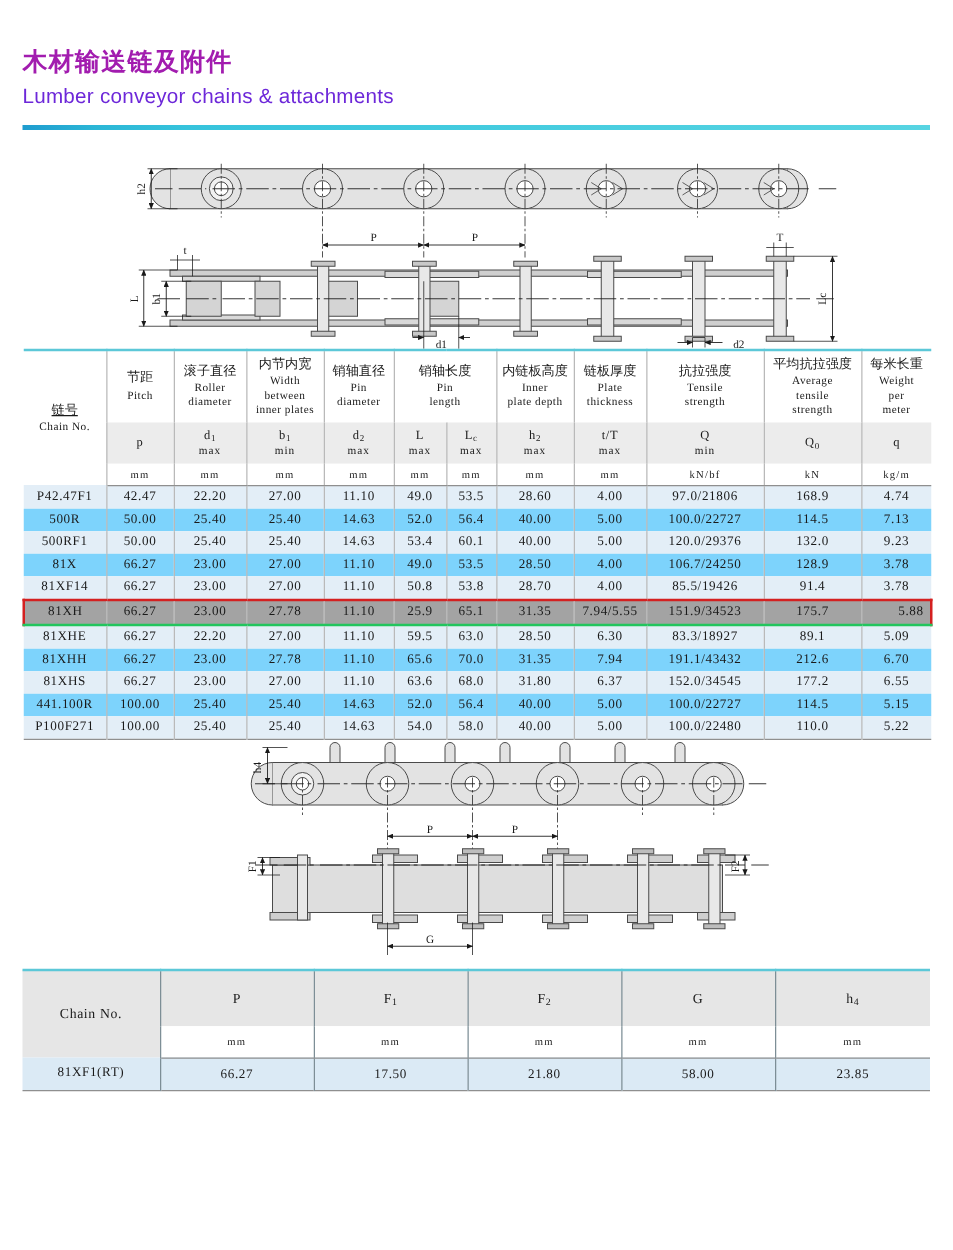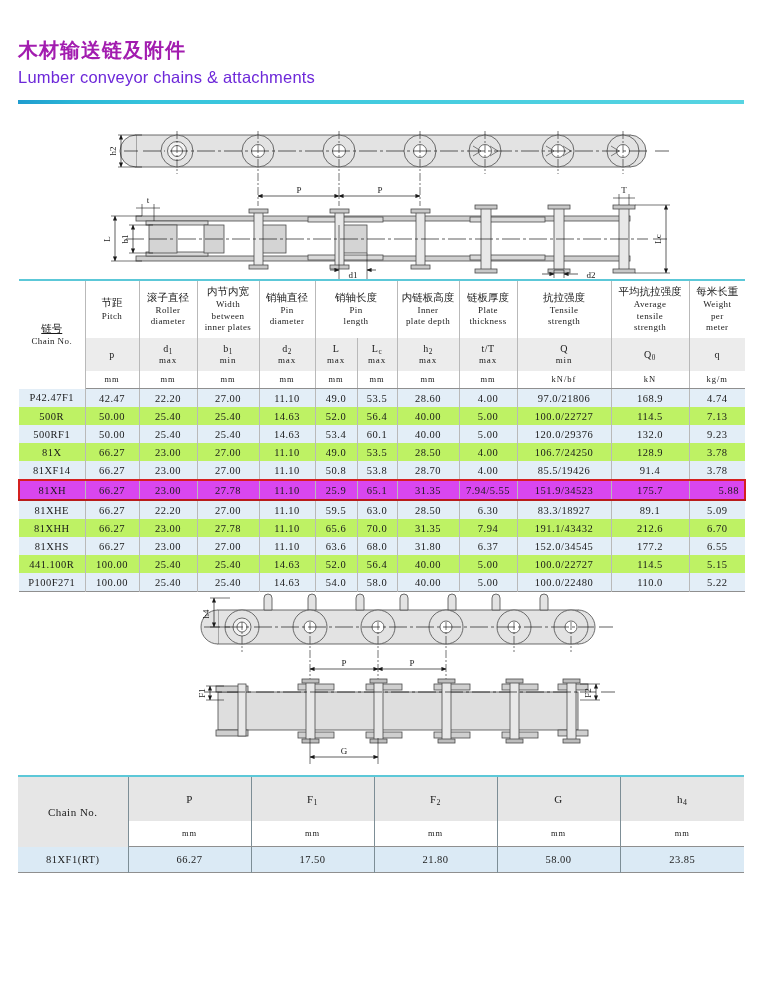--- a/index.html
+++ b/index.html
@@ -145,26 +145,26 @@
     padding: 3px 0 4px 0;
     border-bottom: 1.5px solid #8f8f8f;
   }
   .spec-table tbody td {
     font-size: 10.5px;
     padding: 3.5px 0 3.5px 0;
     letter-spacing: 0.5px;
     background: #e3eef7;
   }
   .spec-table tbody tr.alt td {
-    background: #bef264;
+    background: #7dd3fc;
   }
   .spec-table tbody tr.highlight td {
-    background: #d946ef;
+    background: #a3a3a3;
     border-top: 2px solid #d42020;
-    border-bottom: 2px solid #b91c1c;
+    border-bottom: 2px solid #22c55e;
   }
   .spec-table tbody tr.highlight td:first-child {
     border-left: 2px solid #d42020;
   }
   .spec-table tbody tr.highlight td:last-child {
     border-right: 2px solid #d42020;
     padding-left: 24px;
   }
 
   

